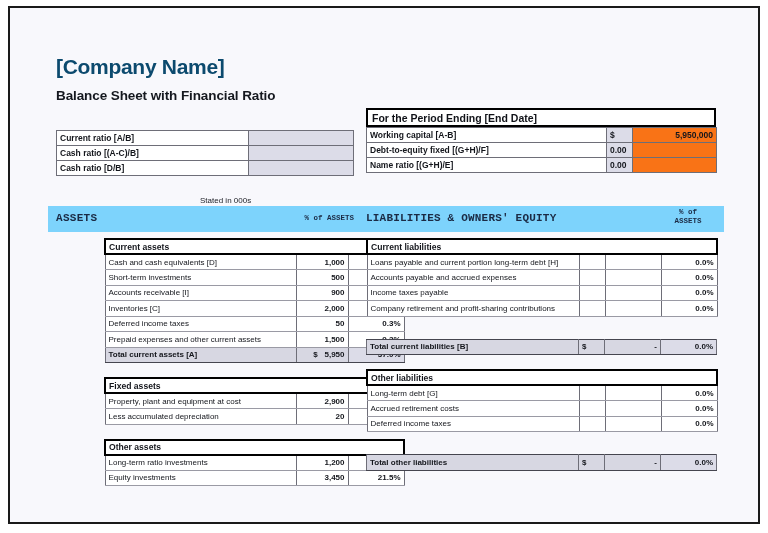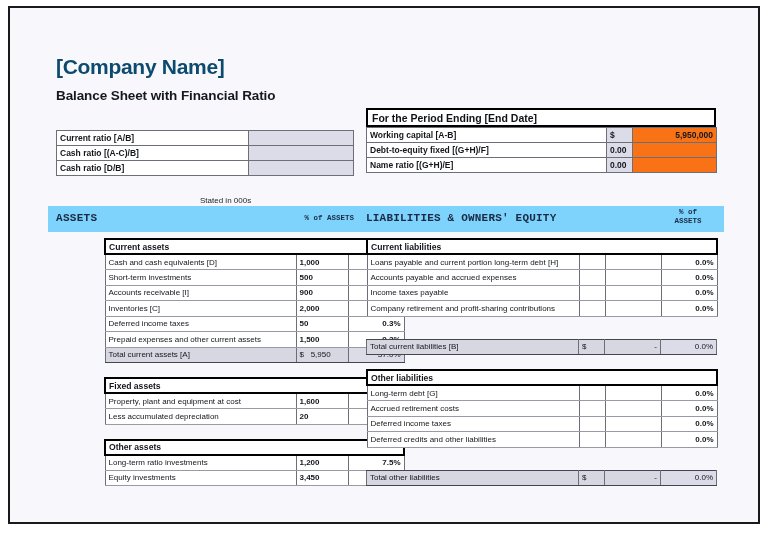--- a/index.html
+++ b/index.html
@@ -208,21 +208,21 @@
   
   tr.grp td {
     border: 2px solid #000;
     font-weight: bold;
     font-size: 8.6px;
     height: 15px;
     background: #ffffff;
   }
   td.lbl { text-align: left; }
   td.amt {
-    text-align: left;
+    text-align: right;
     padding-right: 5px;
     font-weight: bold;
     border-left: 1px solid #6e6e78;
   }
   td.cur {
     text-align: left;
     font-weight: bold;
     border-right: none;
     padding-left: 5px;
   }
@@ -234,21 +234,21 @@
   }
   td.pct {
     text-align: right;
     padding-right: 5px;
     font-weight: bold;
     background: #dcdce8;
   }
   td.blank { background: #ffffff; }
   tr.total td {
     background: #d7d7e2;
-    font-weight: normal;
+    font-weight: bold;
     border-top: 1px solid #45454f;
     border-bottom: 1px solid #45454f;
   }
   tr.total td.pct { background: #dcdce8; }
   tr.total td.cur, tr.total td.amt-after-cur { background: #d7d7e2; }
   .gap-md { height: 14px; }
   .gap-lg { height: 22px; }
 </style>
 </head>
 <body>
@@ -387,21 +387,21 @@
               <col style="width:191px">
               <col style="width:52px">
               <col style="width:56px">
             </colgroup>
           <tbody>
             <tr class="grp">
               <td colspan="3">Fixed assets</td>
             </tr>
             <tr>
               <td class="lbl">Property, plant and equipment at cost</td>
-              <td class="amt">1,600</td>
+              <td class="amt">2,900</td>
               <td class="pct">15.6%</td>
             </tr>
             <tr>
               <td class="lbl">Less accumulated depreciation</td>
               <td class="amt">20</td>
               <td class="pct">0.1%</td>
             </tr>
           </tbody>
         </table>
 
@@ -515,26 +515,20 @@
               <td class="cur blank"></td>
               <td class="amt-after-cur"></td>
               <td class="pct">0.0%</td>
             </tr>
             <tr>
               <td class="lbl">Deferred income taxes</td>
               <td class="cur blank"></td>
               <td class="amt-after-cur"></td>
               <td class="pct">0.0%</td>
             </tr>
-            <tr>
-              <td class="lbl">Deferred credits and other liabilities</td>
-              <td class="cur blank"></td>
-              <td class="amt-after-cur"></td>
-              <td class="pct">0.0%</td>
-            </tr>
           </tbody>
         </table>
 
         <div class="gap-lg"></div>
 
         <table class="dt">
           <colgroup>
               <col style="width:212px">
               <col style="width:26px">
               <col style="width:56px">

